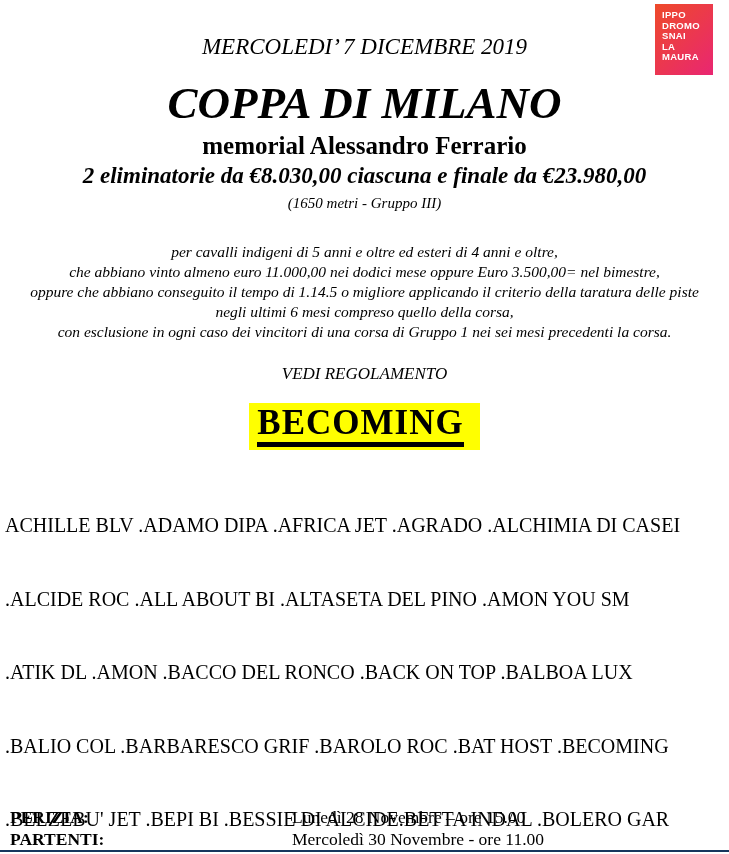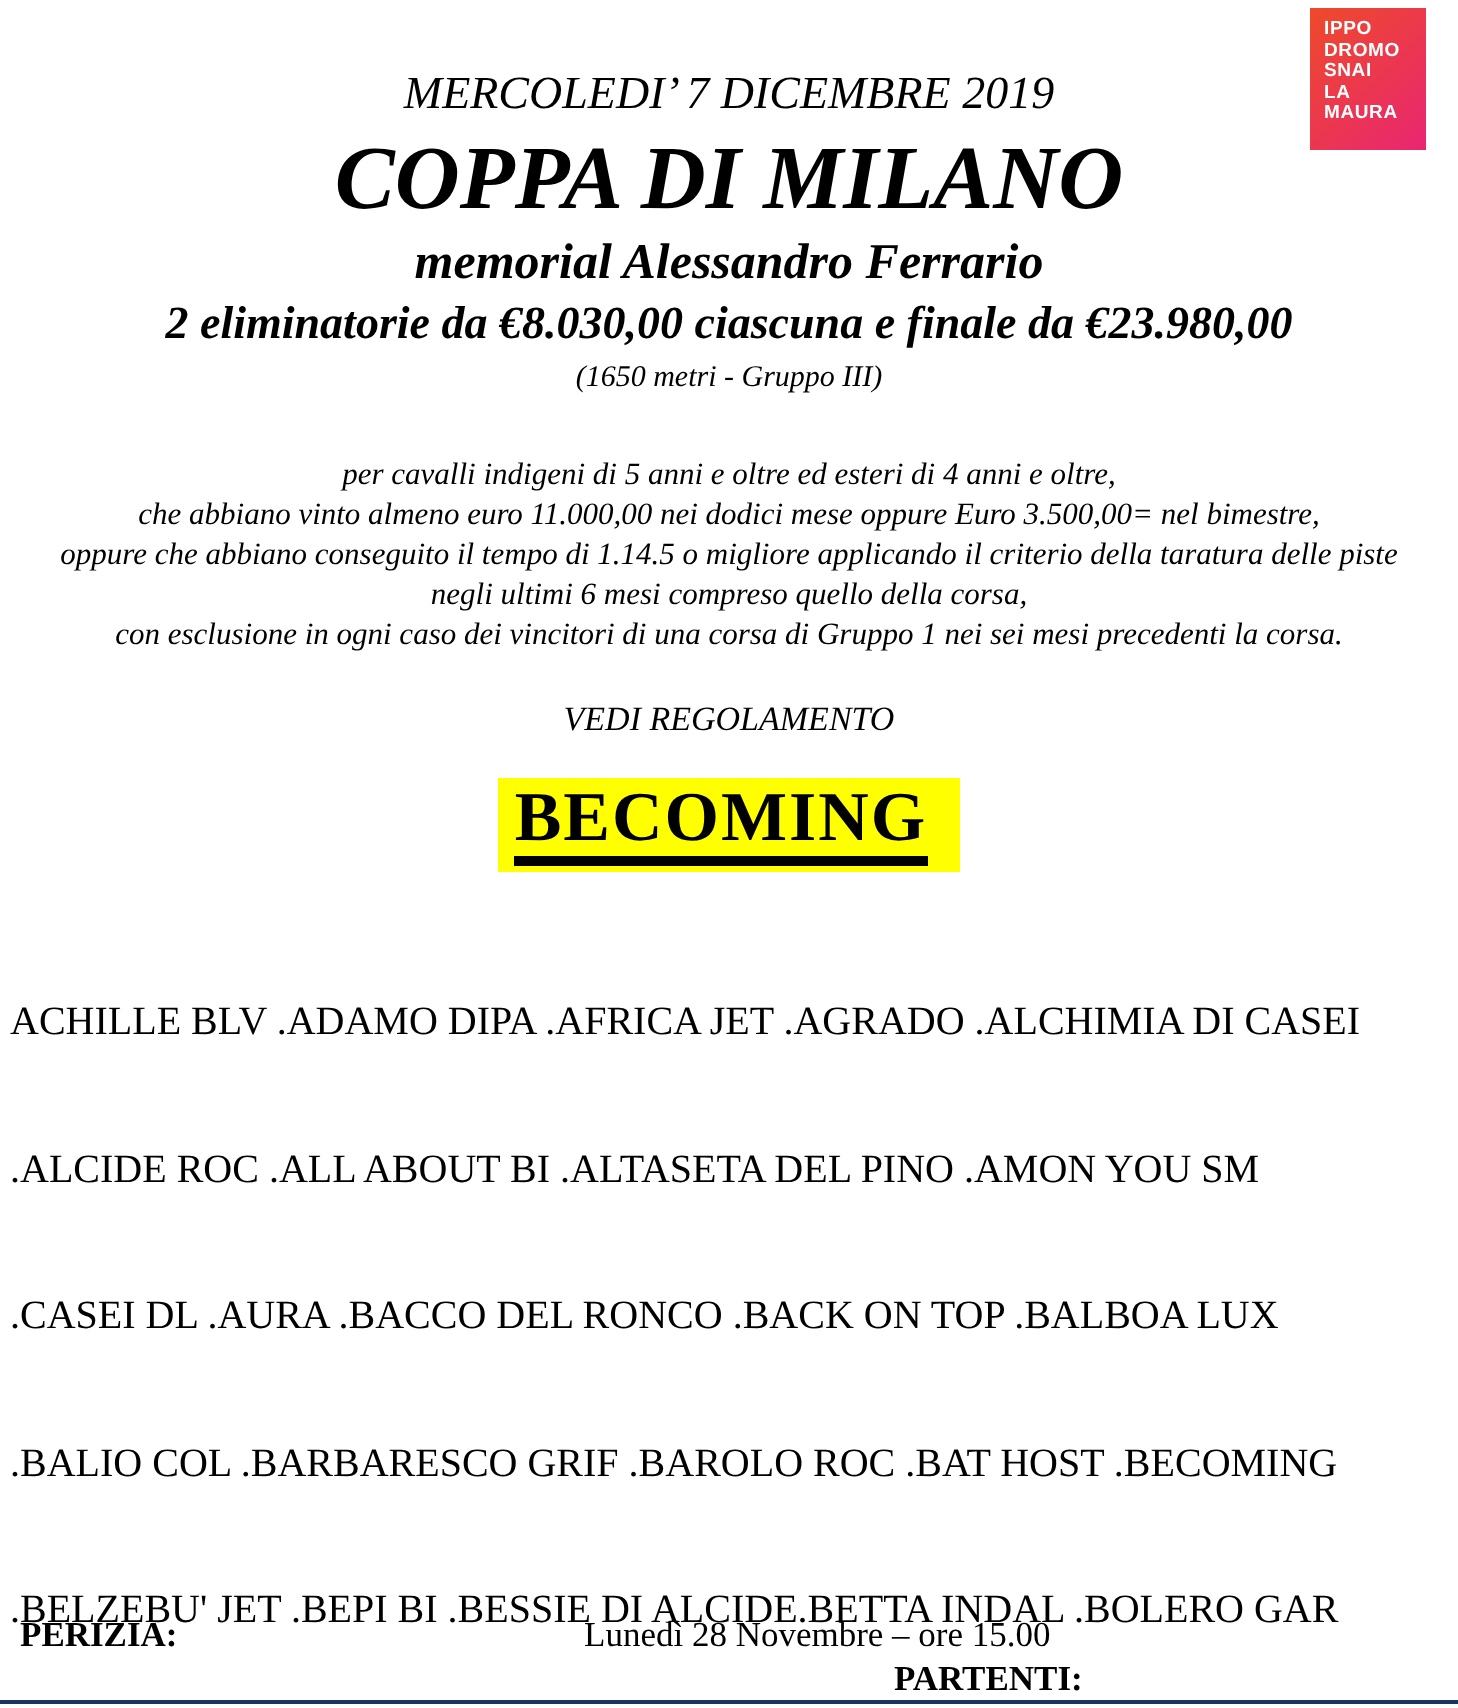--- a/index.html
+++ b/index.html
@@ -14,22 +14,22 @@
   .logo{
     position:absolute;top:4px;left:655px;width:58px;height:71px;
     background:linear-gradient(135deg,var(--logo-from),var(--logo-to));
     color:#fff;text-align:left;box-sizing:border-box;
     padding:6px 0 0 7px;
     font-family:"Liberation Sans","DejaVu Sans",sans-serif;
     font-weight:bold;font-size:9.5px;line-height:10.5px;letter-spacing:.3px;
   }
 
   .date-line{padding-top:34px;font-style:italic;font-size:23px;line-height:26px;}
-  .title{font-style:italic;font-weight:bold;font-size:45px;line-height:48px;margin-top:5px;}
-  .memorial{font-style:italic;font-weight:bold;font-size:25px;line-height:28px;margin-top:5px;}
+  .title{font-style:italic;font-weight:bold;font-size:45px;line-height:48px;margin-top:19px;}
+  .memorial{font-weight:bold;font-size:25px;line-height:28px;margin-top:5px;}
   .prize{font-style:italic;font-weight:bold;font-size:23px;line-height:27px;margin-top:2px;}
   .distance{font-style:italic;font-size:15px;line-height:25px;margin-top:2px;}
 
   .conditions{margin-top:26px;font-style:italic;font-size:15.5px;line-height:20px;}
   .vedi{margin-top:22px;font-style:italic;font-size:17px;line-height:20px;}
 
   .segnalati-wrap{margin-top:19px;}
   .segnalati{
     display:inline-block;background:var(--highlight);
     padding:2px 16px 3px 8px;
@@ -79,37 +79,38 @@
 
   <div class="vedi">VEDI REGOLAMENTO</div>
 
   <div class="segnalati-wrap">
     <span class="segnalati"><span class="segnalati-text">BECOMING</span></span>
   </div>
 
   <div class="horses">
     <div>ACHILLE BLV .ADAMO DIPA .AFRICA JET .AGRADO .ALCHIMIA DI CASEI</div>
     <div>.ALCIDE ROC .ALL ABOUT BI .ALTASETA DEL PINO .AMON YOU SM</div>
-    <div>.CASEI DL .AURA .BACCO DEL RONCO .BACK ON TOP .BALBOA LUX</div>
+    <div>.ATIK DL .AMON .BACCO DEL RONCO .BACK ON TOP .BALBOA LUX</div>
     <div>.BALIO COL .BARBARESCO GRIF .BAROLO ROC .BAT HOST .BECOMING</div>
     <div>.BELZEBU' JET .BEPI BI .BESSIE DI ALCIDE.BETTA INDAL .BOLERO GAR</div>
     
     
     
     
     
     
     
   </div>
 
   <div class="schedule">
     <div class="srow">
       <span class="slabel">PERIZIA:</span>
       <span class="svalue">Lunedì 28 Novembre – ore 15.00</span>
     </div>
     <div class="srow">
       <span class="slabel">PARTENTI:</span>
+      <span class="svalue">Mercoledì 30 Novembre - ore 11.00</span>
     </div>
   </div>
 
   <div class="bottom-rule"></div>
 
 </div>
 
 </body></html>

